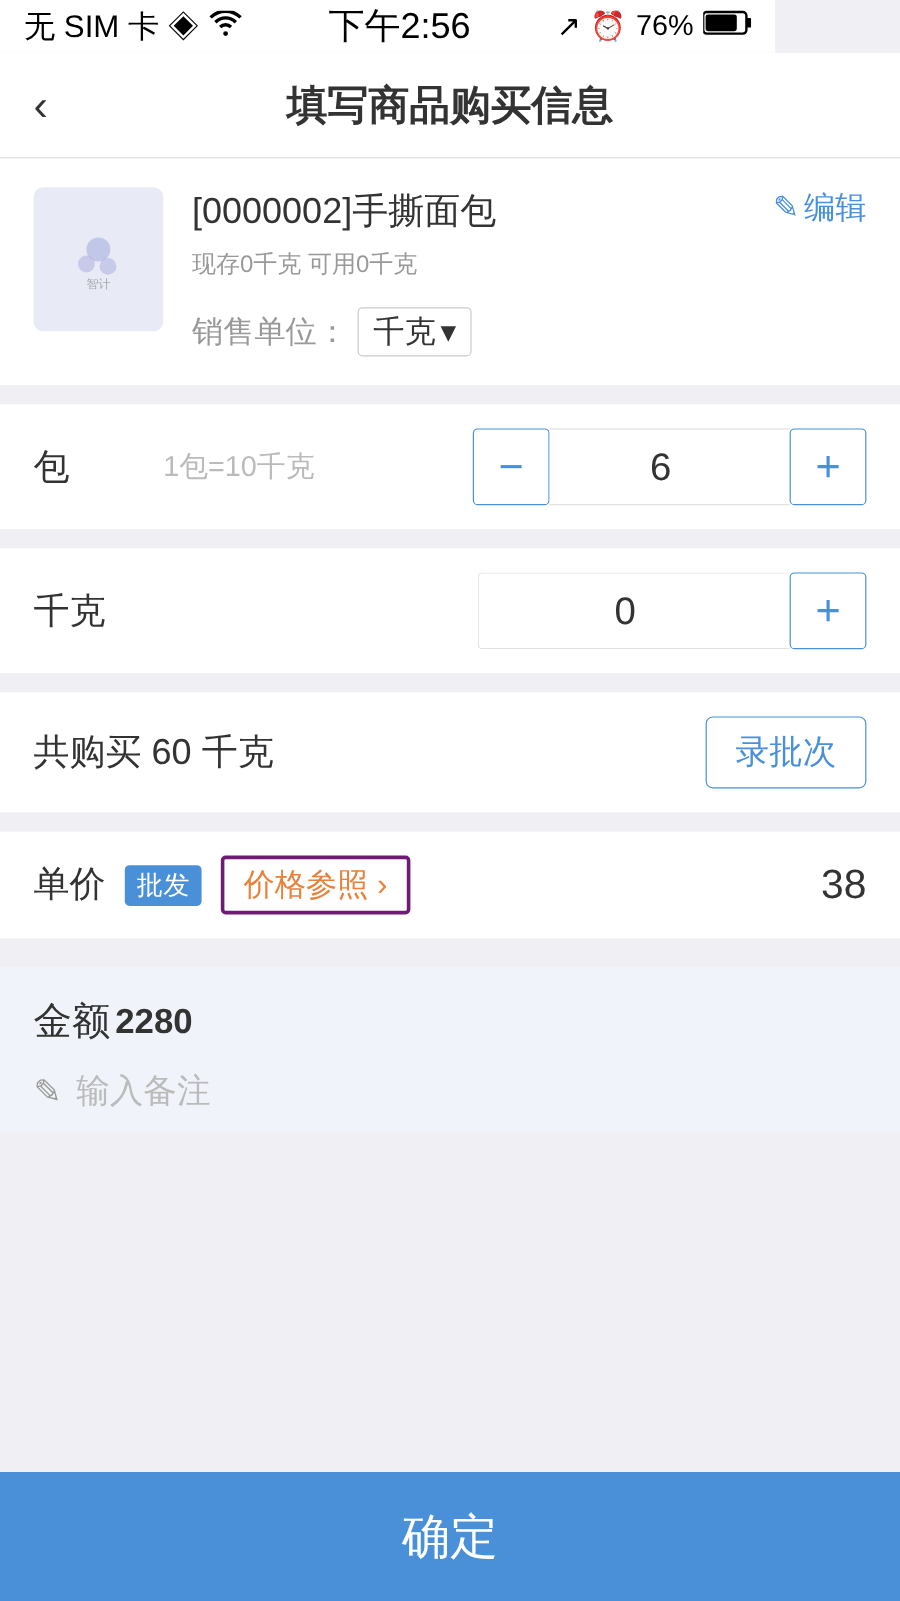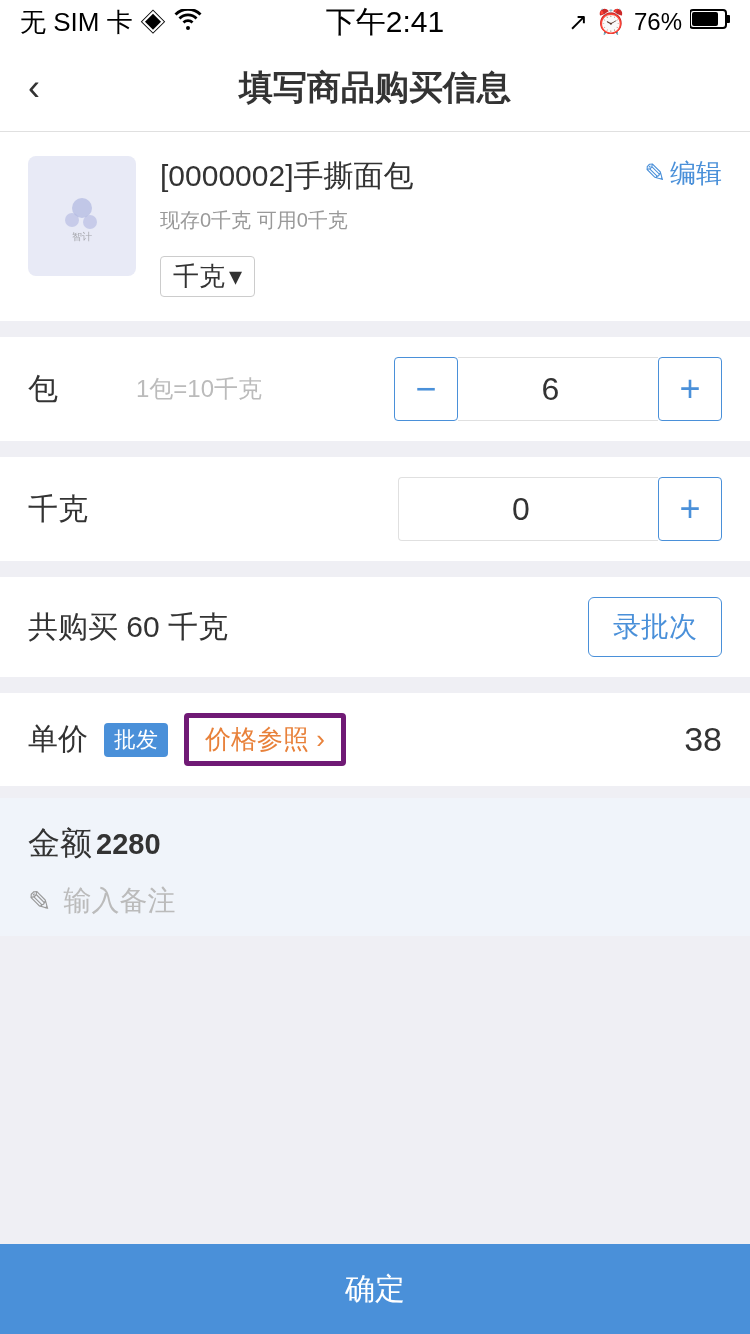--- a/index.html
+++ b/index.html
@@ -8,21 +8,21 @@
       width: 750px;
       min-height: 1334px;
       font-family: -apple-system, "PingFang SC", "Helvetica Neue", sans-serif;
       background: #efeff4;
       font-size: 28px;
       position: relative;
     }
 
     
     .status-bar {
-      width: 750px;
+      width: 646px;
       height: 44px;
       background: #fff;
       display: flex;
       align-items: center;
       justify-content: space-between;
       padding: 0 20px;
       font-size: 26px;
       color: #000;
     }
     .status-left { display: flex; align-items: center; gap: 8px; }
@@ -179,38 +179,38 @@
       border-radius: 6px;
       padding: 10px 24px;
       font-size: 28px;
       cursor: pointer;
     }
 
     
     .price-section {
       background: #fff;
       padding: 20px 28px;
-      margin-bottom: 12px;
+      margin-bottom: 24px;
     }
     .price-row {
       display: flex;
       align-items: center;
       gap: 16px;
       margin-bottom: 0;
     }
     .price-label { font-size: 30px; color: #333; }
     .price-badge {
       background: #4a90d9;
       color: #fff;
       font-size: 22px;
       padding: 2px 10px;
       border-radius: 4px;
     }
     .price-ref-btn {
-      border: 5px solid #701a75;
+      border: 3px solid #701a75;
       color: #e8813a;
       background: #fff;
       border-radius: 4px;
       padding: 4px 16px;
       font-size: 26px;
       display: flex;
       align-items: center;
       gap: 4px;
       cursor: pointer;
     }
@@ -238,45 +238,45 @@
       background: #efeff4;
       height: 320px;
     }
 
     
     .confirm-btn {
       position: fixed;
       bottom: 0;
       left: 0;
       width: 750px;
-      height: 90px;
+      height: 107px;
       background: #4a90d9;
       color: #fff;
-      font-size: 30px;
+      font-size: 40px;
       display: flex;
       align-items: center;
       justify-content: center;
       cursor: pointer;
       border: none;
       z-index: 100;
     }
   </style>
 </head>
 <body>
 
 <div class="status-bar">
   <div class="status-left">
     <span>无 SIM 卡 ◈</span>
     <span>
       <svg width="28" height="22" viewBox="0 0 28 22">
           <path d="M14 17a2 2 0 1 1 0 4 2 2 0 0 1 0-4zm-5.5-4.5a7.8 7.8 0 0 1 11 0l-2 2a5 5 0 0 0-7 0l-2-2zm-4-4a13.5 13.5 0 0 1 19 0l-2 2a10.5 10.5 0 0 0-15 0l-2-2zm-4-4a19 19 0 0 1 27 0l-2 2a16.5 16.5 0 0 0-23 0l-2-2z" fill="#000"></path>
         </svg>
     </span>
   </div>
-  <div class="status-center">下午2:41</div>
+  <div class="status-center">下午2:56</div>
   <div class="status-right">
     <span>↗</span>
     <span>⏰</span>
     <span>76%</span>
     <span>
       <svg width="40" height="22" viewBox="0 0 40 22">
           <rect x="0" y="2" width="36" height="18" rx="3" ry="3" fill="none" stroke="#000" stroke-width="2"></rect>
           <rect x="36" y="7" width="4" height="8" rx="1" fill="#000"></rect>
           <rect x="2" y="4" width="26" height="14" rx="2" fill="#000"></rect>
         </svg>
@@ -295,20 +295,21 @@
       <circle cx="30" cy="22" r="10" fill="#7986CB" opacity="0.7"></circle>
       <circle cx="20" cy="34" r="7" fill="#7986CB" opacity="0.6"></circle>
       <circle cx="38" cy="36" r="7" fill="#7986CB" opacity="0.6"></circle>
       <text x="30" y="54" text-anchor="middle" font-size="10" fill="#666">智计</text>
     </svg>
   </div>
   <div class="product-info">
     <div class="product-name">[0000002]手撕面包</div>
     <div class="product-stock">现存0千克   可用0千克</div>
     <div class="product-unit">
+      <span>销售单位：</span>
       <div class="unit-select">
         <span>千克</span>
         <span>▾</span>
       </div>
     </div>
   </div>
   <div class="product-edit">
     <span>✎</span>
     <span>编辑</span>
   </div>

